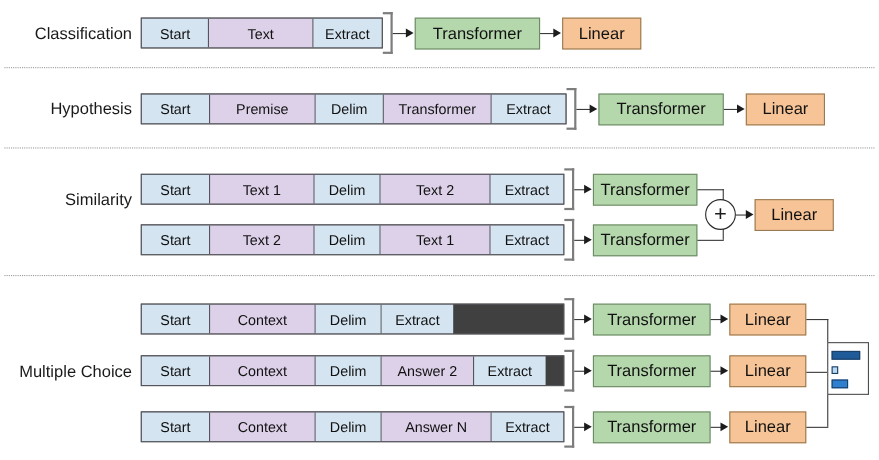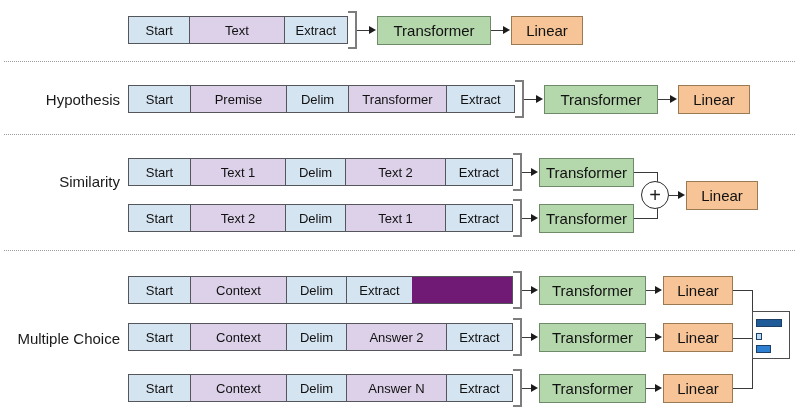--- a/index.html
+++ b/index.html
@@ -31,21 +31,21 @@
     white-space: nowrap;
     text-align: right;
     line-height: 1;
   }
   
   .strip {
     position: absolute;
     display: flex;
     border: 1px solid #55555c;
     box-sizing: border-box;
-    background: #701a75;
+    background: #404040;
   }
   .cell {
     display: flex;
     align-items: center;
     justify-content: center;
     font-size: 13px;
     color: #111111;
     box-sizing: border-box;
     border-right: 1px solid #55555c;
     white-space: nowrap;
@@ -125,20 +125,21 @@
 </style>
 </head>
 <body>
 
 <div id="canvas">
 
   <div class="sep" style="top:61px;"></div>
   <div class="sep" style="top:134px;"></div>
   <div class="sep" style="top:250px;"></div>
 
+  <div class="row-label" style="left:16px; top:23px; width:104px;">Classification</div>
 
   <div class="strip" style="left:128px; top:16px; width:220px; height:28px;">
     <div class="cell blue" style="width:62px;">Start</div>
     <div class="cell purple" style="width:95px;">Text</div>
     <div class="cell blue" style="width:63px;">Extract</div>
   </div>
 
   <div class="bracket" style="left:348px; top:11px; width:9px; height:38px;"></div>
   <div class="hline" style="left:357px; top:30px; width:13px;"></div>
   <div class="arrow" style="left:369px; top:25.5px;"></div>
@@ -217,21 +218,21 @@
     <div class="cell blue" style="width:62px;">Start</div>
     <div class="cell purple" style="width:96px;">Context</div>
     <div class="cell blue" style="width:60px;">Delim</div>
     <div class="cell blue" style="width:65px;">Extract</div>
   </div>
 
   <div class="strip" style="left:128px; top:323px; width:385px; height:28px;">
     <div class="cell blue" style="width:62px;">Start</div>
     <div class="cell purple" style="width:96px;">Context</div>
     <div class="cell blue" style="width:60px;">Delim</div>
-    <div class="cell purple" style="width:100px;">Answer 2</div>
+    <div class="cell purple" style="width:84px;">Answer 2</div>
     <div class="cell blue" style="width:65px;">Extract</div>
   </div>
 
   <div class="strip" style="left:128px; top:374px; width:385px; height:28px;">
     <div class="cell blue" style="width:62px;">Start</div>
     <div class="cell purple" style="width:96px;">Context</div>
     <div class="cell blue" style="width:60px;">Delim</div>
     <div class="cell purple" style="width:100px;">Answer N</div>
     <div class="cell blue" style="width:65px;">Extract</div>
   </div>

